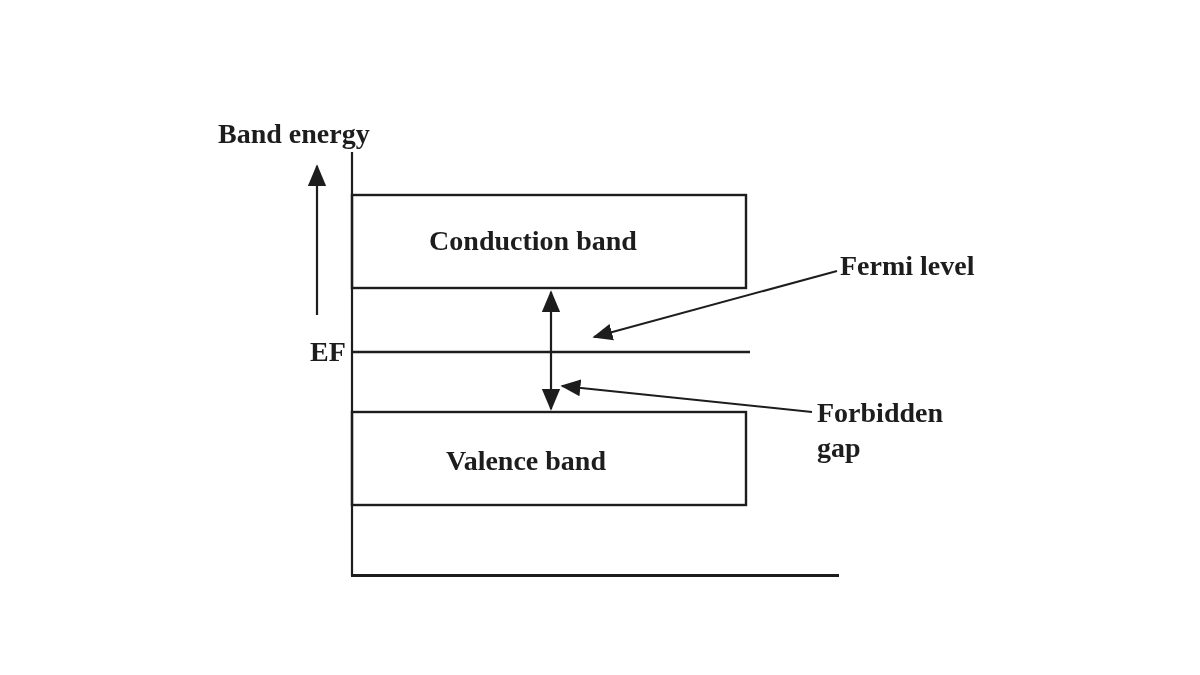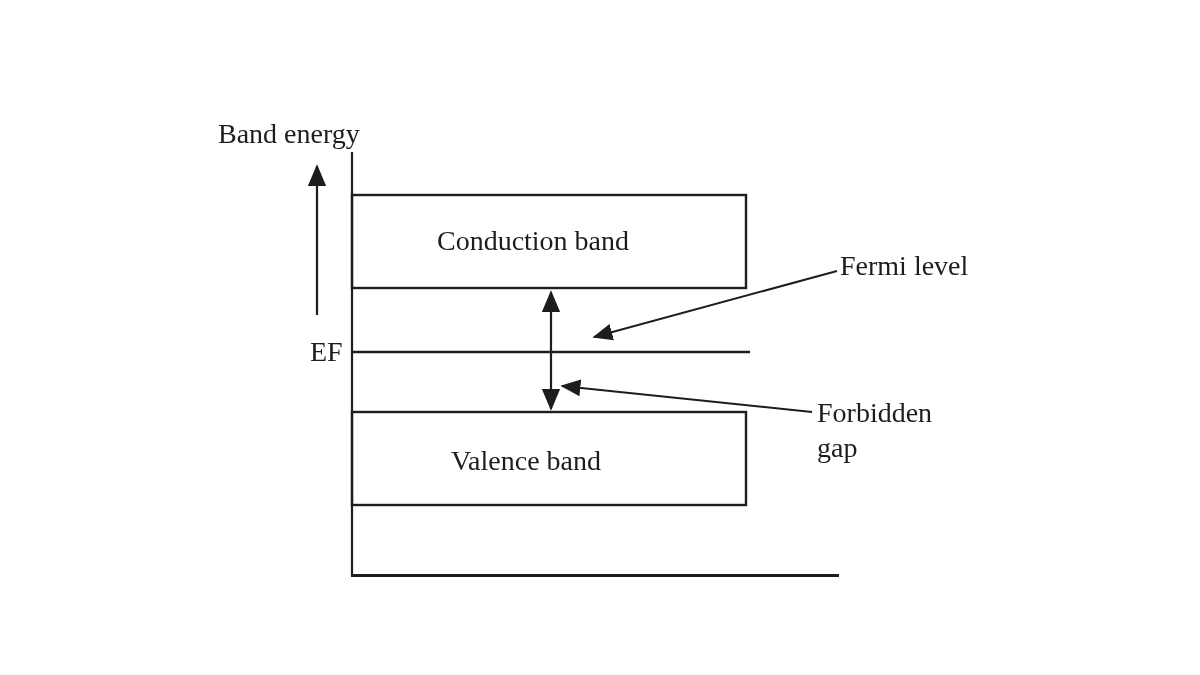--- a/index.html
+++ b/index.html
@@ -4,20 +4,21 @@
 <style>
   :root { --ink: #1d1d1d; --bg: #ffffff; }
   html, body { margin: 0; padding: 0; }
   body { background: #ffffff; }
   .canvas {
     position: relative;
     width: 1200px;
     height: 666px;
     background: var(--bg);
     overflow: hidden;
+    font-weight: bold;
   }
   svg { display: block; }
   .diagram-text {
     font-family: "Liberation Serif", "DejaVu Serif", serif;
     font-size: 28px;
     fill: var(--ink);
   }
   .stroke { stroke: var(--ink); fill: none; }
   .arrowhead { fill: var(--ink); stroke: none; }
 </style>

